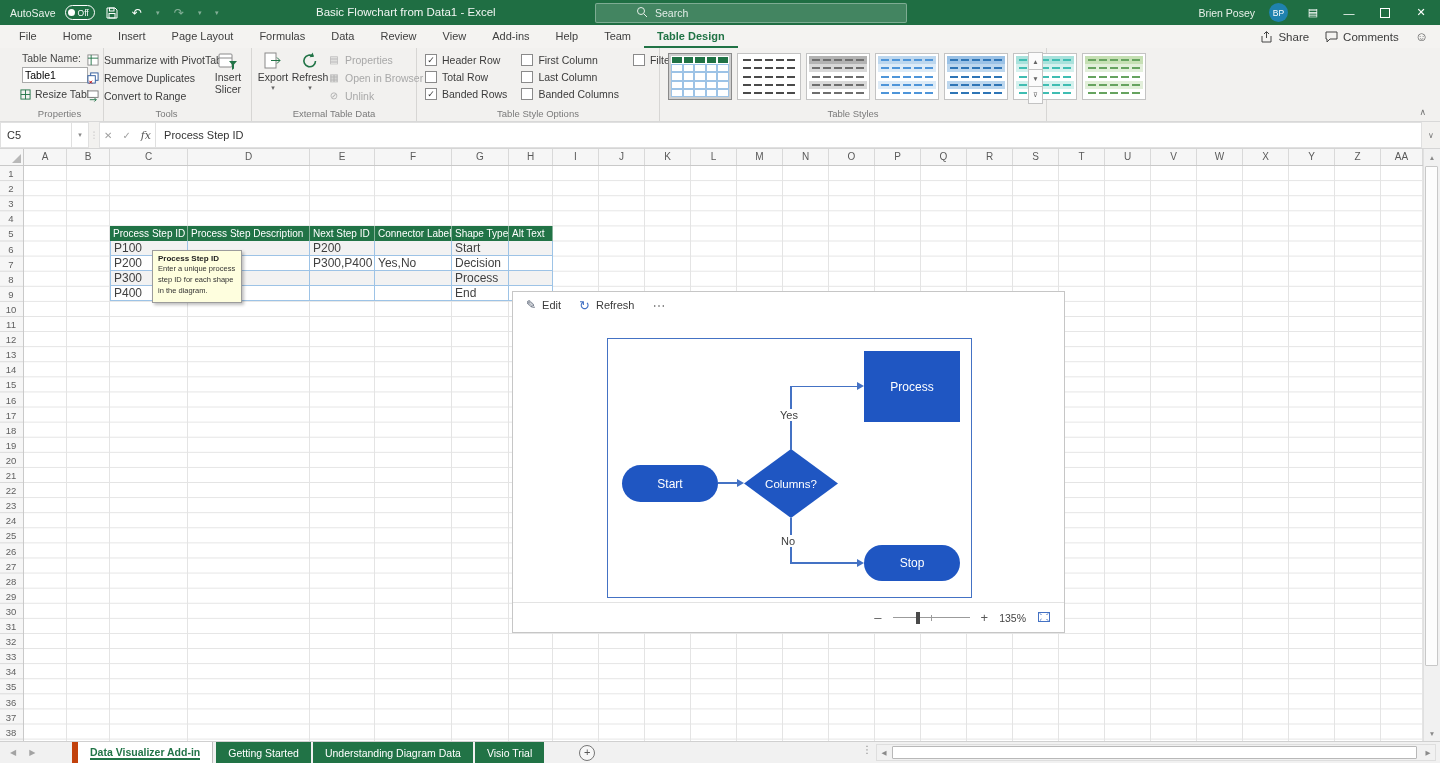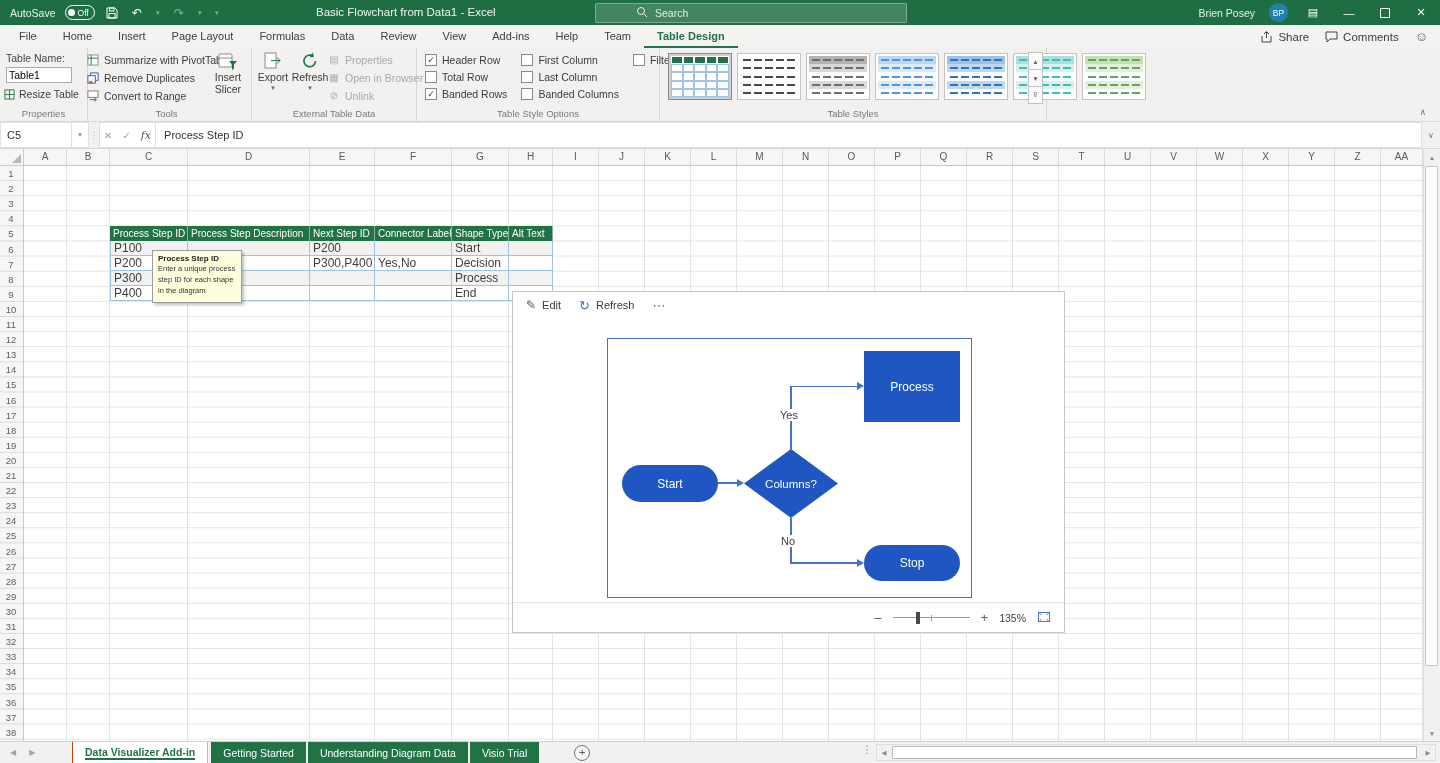--- a/index.html
+++ b/index.html
@@ -31,21 +31,21 @@
   .rtabs{position:absolute;left:6px;top:0;height:23px;display:flex;}
   .rtab{padding:0 13px;line-height:22px;font-size:11px;color:#404040;}
   .rtab.active{color:var(--green);border-bottom:2.5px solid var(--green);font-weight:bold;}
   .tr-right{position:absolute;right:12px;top:0;height:23px;display:flex;align-items:center;gap:16px;}
   .tr-btn{display:inline-flex;align-items:center;gap:5px;font-size:11.5px;color:#3c3c3c;}
   .smiley{font-size:13px;color:#555;}
   
   .ribbon{position:absolute;left:0;top:48px;width:100%;height:74px;background:#f2f1ef;border-bottom:1px solid #d8d8d8;box-sizing:border-box;}
   .rgroup{position:absolute;top:0;height:73px;border-right:1px solid #d7d6d4;box-sizing:border-box;}
   .rgroup-label{position:absolute;bottom:2px;left:0;width:100%;text-align:center;font-size:9.5px;color:#7a7a7a;white-space:nowrap;}
-  .g-props{left:0;width:88px;}
+  .g-props{left:16px;width:88px;}
   .g-tools{left:82px;width:170px;}
   .g-ext{left:252px;width:165px;}
   .g-opts{left:417px;width:243px;}
   .g-styles{left:660px;width:387px;}
   .tn-label{position:absolute;left:6px;top:4px;font-size:10.5px;color:#444;}
   .tn-input{position:absolute;left:6px;top:19px;width:60px;height:14px;border:1px solid #ababab;font-size:10.5px;
             font-family:"Liberation Sans",sans-serif;padding:0 2px;}
   .resize-btn{position:absolute;left:4px;top:40px;display:flex;align-items:center;gap:4px;font-size:10.5px;color:#3c3c3c;}
   .smallbtns{position:absolute;left:5px;top:3px;display:flex;flex-direction:column;gap:1px;}
   .sbtn{display:flex;align-items:center;gap:5px;height:17px;font-size:10.5px;color:#3c3c3c;white-space:nowrap;}
@@ -141,21 +141,21 @@
   
   .vscroll{position:absolute;right:0;top:149px;width:17px;height:592px;background:#f1f1f1;border-left:1px solid #e0e0e0;box-sizing:border-box;}
   .vs-arrow{height:16px;display:flex;align-items:center;justify-content:center;font-size:6.5px;color:#8a8a8a;}
   .vs-down{position:absolute;bottom:0;left:0;width:100%;}
   .vs-thumb{position:absolute;left:1px;right:2px;top:17px;height:500px;background:#fdfdfd;border:1px solid #c8c8c8;box-sizing:border-box;border-radius:1px;}
   
   .sheetrow{position:absolute;left:0;top:741px;width:100%;height:22px;background:#f1f1f1;border-top:1px solid #d0d0d0;box-sizing:border-box;}
   .snav{position:absolute;left:10px;top:0;height:21px;display:flex;align-items:center;gap:13px;font-size:8px;color:#a3a3a3;}
   .tabstrip{position:absolute;left:72px;top:0;height:21px;display:flex;align-items:stretch;}
   .stab{display:flex;align-items:center;padding:0 12px;background:var(--green);color:#fff;font-size:10.5px;margin-right:2px;white-space:nowrap;}
-  .stab.active{background:#fff;color:var(--green);font-weight:bold;border-left:1px solid #c2410c;border-right:1px solid #bdbdbd;margin-right:3px;}
+  .stab.active{background:#fff;color:var(--green);font-weight:bold;border-left:6px solid #c2410c;border-right:1px solid #bdbdbd;margin-right:3px;}
   .stab.active .stlab{border-bottom:2px solid var(--green);padding-bottom:0px;}
   .addsheet{margin-left:33px;align-self:center;width:14px;height:14px;border:1px solid #767676;border-radius:50%;color:#575757;font-size:11px;line-height:12px;text-align:center;background:#f7f7f7;}
   .splitter{position:absolute;left:862px;top:2px;height:17px;font-size:10px;color:#8a8a8a;}
   .hscroll{position:absolute;left:876px;right:4px;top:2px;height:17px;background:#f1f1f1;border:1px solid #dedede;box-sizing:border-box;}
   .hs-arrow{position:absolute;top:0;bottom:0;width:14px;display:flex;align-items:center;justify-content:center;font-size:6.5px;color:#8a8a8a;}
   .hs-left{left:0;}
   .hs-right{right:0;}
   .hs-thumb{position:absolute;left:15px;right:18px;top:1px;bottom:1px;background:#fff;border:1px solid #b8b8b8;box-sizing:border-box;border-radius:1px;}
 </style>
 </head>

